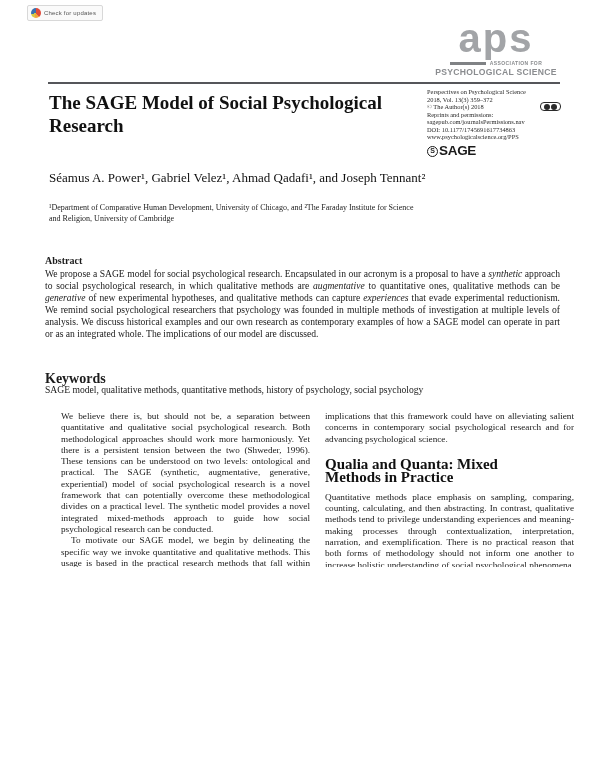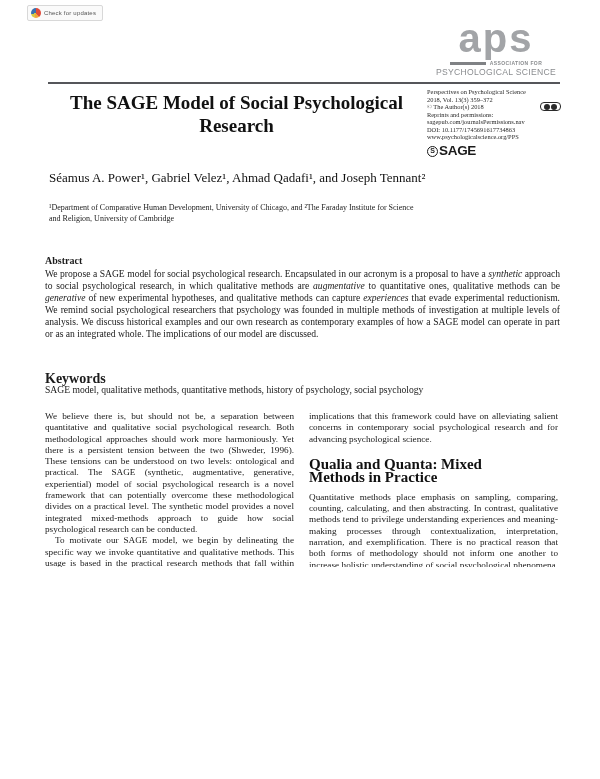--- a/index.html
+++ b/index.html
@@ -25,21 +25,21 @@
 
   
   .aps-logo { position:absolute; left:433px; top:18px; width:126px; text-align:center; color:#a2a4a7; }
   .aps-acronym {
     font-family:"Liberation Sans","DejaVu Sans",sans-serif; font-weight:bold;
     font-size:40px; line-height:40px; letter-spacing:2px; color:#a2a4a7;
   }
   .aps-sub { display:flex; align-items:center; justify-content:center; gap:4px; margin-top:2px; }
   .aps-bar { display:inline-block; width:36px; height:3px; background:#808285; }
   .aps-line1 { font-family:"Liberation Sans",sans-serif; font-size:5px; font-weight:bold; color:#8a8c8f; letter-spacing:.4px; }
-  .aps-line2 { font-family:"Liberation Sans",sans-serif; font-size:8.6px; font-weight:normal; color:#8a8c8f; letter-spacing:.3px; margin-top:1px; }
+  .aps-line2 { font-family:"Liberation Sans",sans-serif; font-size:8.6px; font-weight:bold; color:#8a8c8f; letter-spacing:.3px; margin-top:1px; }
 
   
   .head-rule { position:absolute; left:48px; top:82px; width:512px; height:1.5px; background:#55565a; }
 
   
   .journal-info {
     position:absolute; left:427px; top:88px; width:136px;
     font-size:6.4px; line-height:7.5px; color:#2a2a2a;
   }
   .copy-row { position:relative; }
@@ -53,42 +53,42 @@
   .sage-s {
     width:11px; height:11px; border:1.6px solid #1a1a1a; border-radius:50%;
     display:inline-flex; align-items:center; justify-content:center;
     font-family:"Liberation Sans",sans-serif; font-weight:bold; font-size:7px; color:#1a1a1a;
   }
   .sage-text { font-family:"Liberation Sans",sans-serif; font-weight:bold; font-size:13.5px; letter-spacing:-.3px; color:#1a1a1a; }
 
   
   .title {
     position:absolute; left:49px; top:91px; width:375px;
-    font-size:19px; line-height:23px; font-weight:bold; color:#111;text-align:center;
+    font-size:19px; line-height:23px; font-weight:bold; color:#111;
   }
   .authors {
     position:absolute; left:49px; top:169px; width:385px;
     font-size:13px; line-height:17px; font-weight:normal; color:#111;
   }
   .affiliations {
     position:absolute; left:49px; top:203px; width:372px;
     font-size:8px; line-height:10.5px; color:#222;
   }
 
   
   .abstract-heading { position:absolute; left:45px; top:255px; font-size:10px; font-weight:bold; }
   .abstract-text {
     position:absolute; left:45px; top:268px; width:515px;
     font-size:9.6px; line-height:11.9px; text-align:justify; color:#191919;
   }
   .keywords-heading { position:absolute; left:45px; top:371px; font-size:14px; font-weight:bold; }
   .keywords-text { position:absolute; left:45px; top:384px; width:515px; font-size:9.6px; color:#191919; }
 
   
-  .body-cols { position:absolute; left:45px; top:411px; width:515px; display:flex; gap:15px; }
+  .body-cols { position:absolute; left:61px; top:411px; width:515px; display:flex; gap:15px; }
   .col { width:249px; }
   .col p {
     font-size:9.2px; line-height:11.3px; text-align:justify; color:#191919;
   }
   .col p.indent { text-indent:10px; }
   .section-heading {
     margin-top:13px; margin-bottom:7px; max-width:205px;
     font-size:15px; line-height:13.5px; font-weight:bold; color:#111;
   }
 

